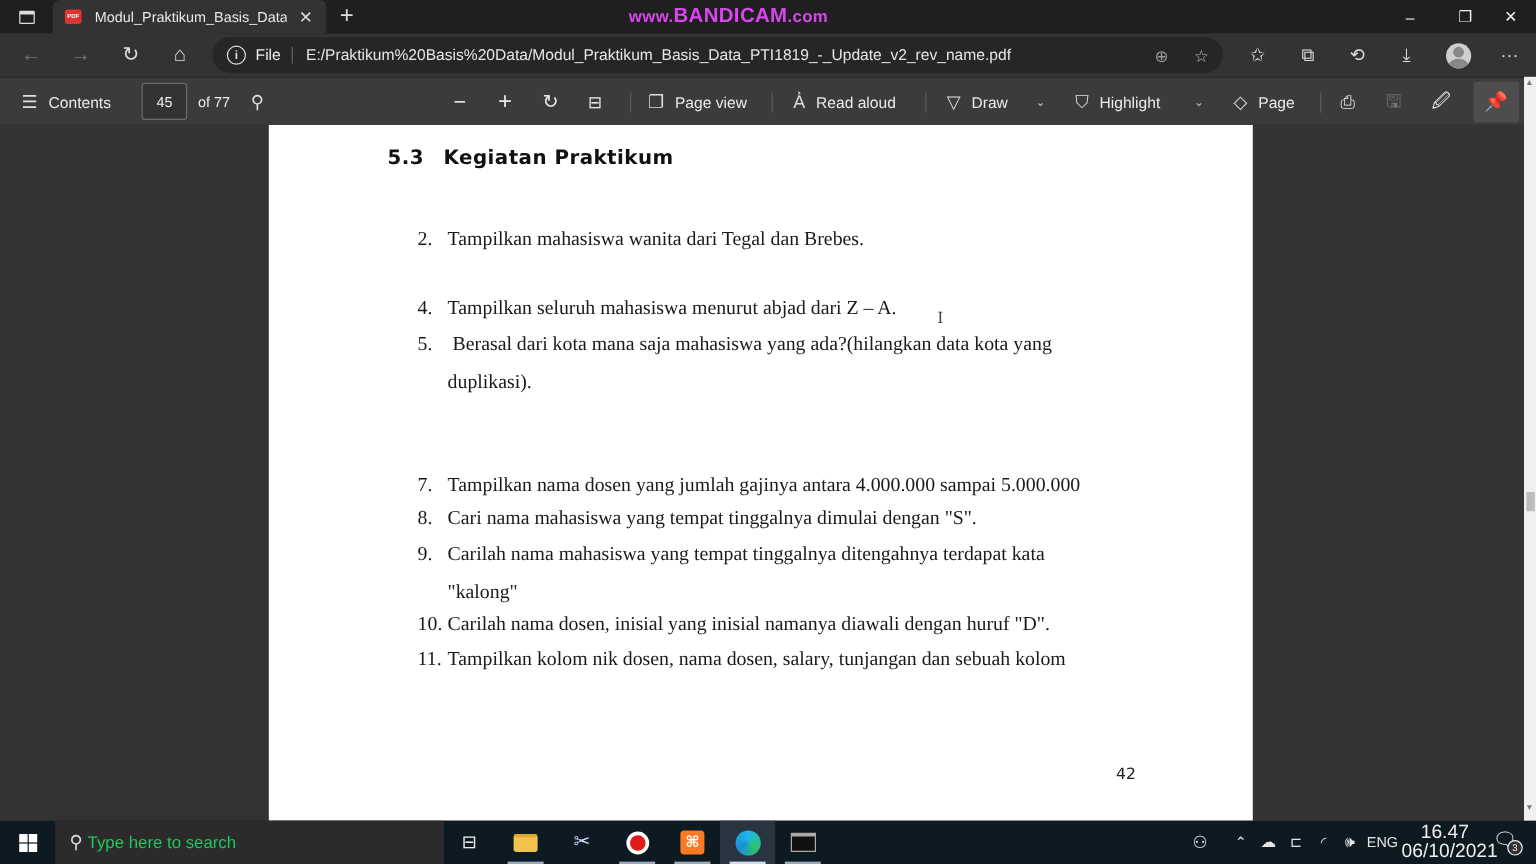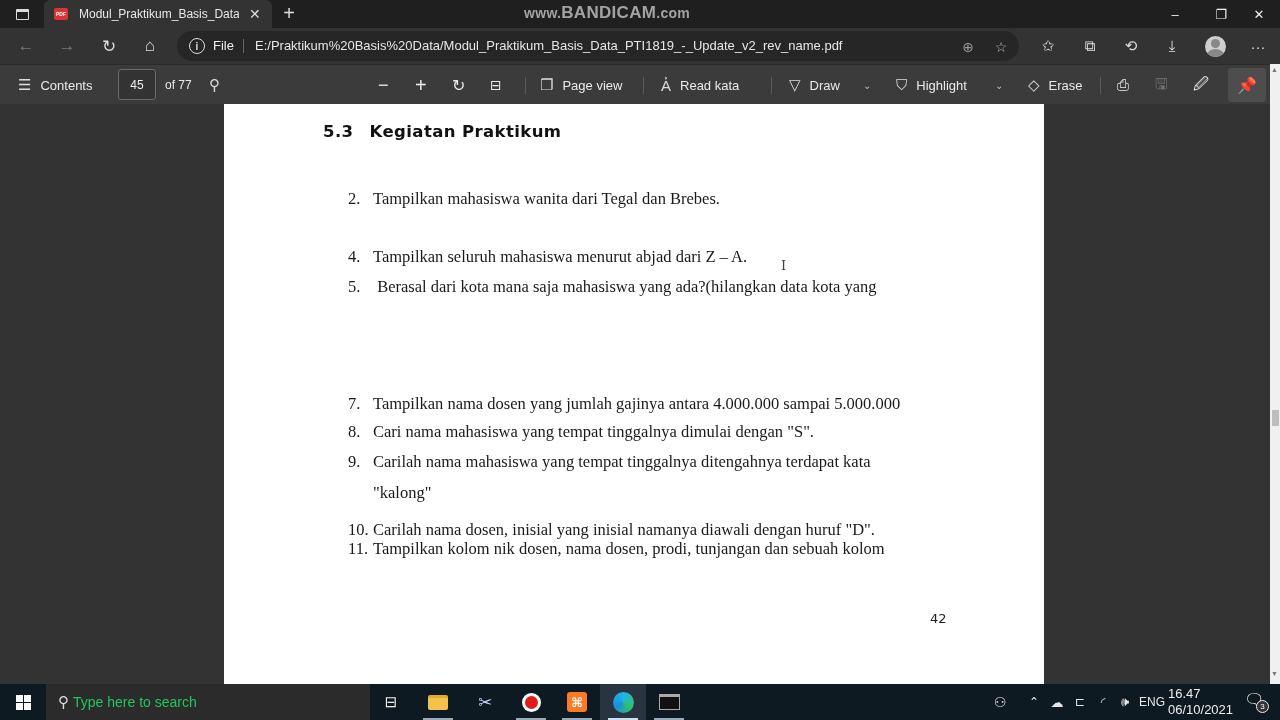--- a/index.html
+++ b/index.html
@@ -7,21 +7,21 @@
 
   
   #tabbar { position: absolute; left: 0; top: 0; width: 1280px; height: 28px; background: #1f1f1f; }
   #tab-actions { position: absolute; left: 8px; top: 4px; width: 28px; height: 20px; display:flex; align-items:center; justify-content:center; }
   #tab-actions .win { width: 13px; height: 11px; border: 1.5px solid #ddd; border-top-width: 3px; border-radius: 1px; }
   #tab { position: absolute; left: 44px; top: 0; width: 228px; height: 28px; background: #333333; border-radius: 6px 6px 0 0; display:flex; align-items:center; }
   #tab .pdf-ico { margin-left: 10px; width: 14px; height: 12px; background: #d33; border-radius: 2px; color:#fff; font-size: 5px; font-weight: bold; display:flex; align-items:center; justify-content:center; }
   #tab .title { margin-left: 11px; color: #e8e8e8; font-size: 12px; white-space: nowrap; overflow: hidden; width: 160px; }
   #tab .close { margin-left: 10px; color: #ddd; font-size: 14px; }
   #newtab { position: absolute; left: 278px; top: 2px; width: 22px; height: 22px; color: #ddd; font-size: 20px; line-height: 22px; text-align:center; }
-  #watermark { position: absolute; left: 524px; top: 3px; color: #a3a3a3; font-size: 17px; font-weight: bold; letter-spacing: 0.3px; }
+  #watermark { position: absolute; left: 524px; top: 3px; color: #d946ef; font-size: 17px; font-weight: bold; letter-spacing: 0.3px; }
   #watermark .small { font-size: 14px; }
   .winbtn { position: absolute; top: 0; width: 46px; height: 28px; color: #eee; font-size: 13px; display:flex; align-items:center; justify-content:center; }
 
   
   #navbar { position: absolute; left: 0; top: 28px; width: 1280px; height: 36px; background: #333333; }
   .navbtn { position: absolute; top: 4px; width: 28px; height: 28px; color: #ddd; font-size: 17px; display:flex; align-items:center; justify-content:center; }
   .navbtn.dim { color: #777; }
   #urlbox { position: absolute; left: 177px; top: 3px; width: 842px; height: 30px; background: #262626; border-radius: 15px; }
   #urlbox .info { position: absolute; left: 12px; top: 7px; width: 16px; height: 16px; border: 1.5px solid #ddd; border-radius: 50%; color:#ddd; font-size: 10px; font-weight: bold; display:flex; align-items:center; justify-content:center; }
   #urlbox .scheme { position: absolute; left: 36px; top: 7px; color: #eee; font-size: 13px; }
@@ -42,42 +42,42 @@
   #pinbtn { position: absolute; left: 1228px; top: 3px; width: 38px; height: 34px; background: #4d4d4d; border-radius: 3px; color:#fff; font-size: 16px; display:flex; align-items:center; justify-content:center; }
 
   
   #viewer { position: absolute; left: 0; top: 104px; width: 1270px; height: 580px; background: #333333; overflow: hidden; }
   #page { position: absolute; left: 224px; top: 0; width: 820px; height: 580px; background: #ffffff; }
   #heading { position: absolute; left: 99px; top: 18px; font-family: "DejaVu Sans", sans-serif; font-weight: bold; font-size: 16.5px; color: #111; letter-spacing: 0.4px; }
   #heading .num { margin-right: 10px; }
   .item { position: absolute; left: 124px; font-family: "Liberation Serif", "DejaVu Serif", serif; font-size: 16.5px; color: #1a1a1a; white-space: nowrap; }
   .item .n { display:inline-block; width: 25px; }
   .item .cont { display:block; padding-left: 25px; margin-top: 11px; }
-  #pagenum { position: absolute; left: 706px; top: 507px; font-family: "DejaVu Sans", sans-serif; font-size: 13px; color: #222; }
+  #pagenum { position: absolute; left: 706px; top: 534px; font-family: "DejaVu Sans", sans-serif; font-size: 13px; color: #222; }
   #ibeam { position: absolute; left: 557px; top: 154px; color: #444; font-size: 13px; font-family: "DejaVu Serif", serif; }
 
   
   #scrollbar { position: absolute; left: 1270px; top: 64px; width: 10px; height: 620px; background: #f0f0f0; }
   #scroll-thumb { position: absolute; left: 2px; top: 346px; width: 7px; height: 16px; background: #bdbdbd; }
   #scroll-up { position: absolute; left: 1px; top: 2px; color: #777; font-size: 7px; }
   #scroll-down { position: absolute; left: 1px; top: 606px; color: #777; font-size: 7px; }
 
   
   #taskbar { position: absolute; left: 0; top: 684px; width: 1280px; height: 36px; background: #0e1a22; }
   #startbtn { position: absolute; left: 0; top: 0; width: 46px; height: 36px; display:flex; align-items:center; justify-content:center; }
   .winlogo { display:grid; grid-template-columns: 7px 7px; grid-gap: 1px; }
   .winlogo span { width:7px; height:7px; background:#fff; display:block; }
   #searchbox { position: absolute; left: 46px; top: 0; width: 324px; height: 36px; background: #2b2b2b; display:flex; align-items:center; }
   #searchbox .mag { margin-left: 12px; color: #ddd; font-size: 15px; }
   #searchbox .ph { margin-left: 4px; color: #22c55e; font-size: 14px; }
   .tk { position: absolute; top: 0; width: 46px; height: 36px; display:flex; align-items:center; justify-content:center; }
   .tk.active { background: #2a3440; }
   .tk .under { position:absolute; left: 8px; bottom: 0; width: 30px; height: 2px; background: #9ab; }
   .tray { position: absolute; top: 0; height: 36px; color: #e6e6e6; font-size: 12px; display:flex; align-items:center; justify-content:center; }
-  #clock { position: absolute; left: 1168px; top: 2px; width: 72px; color: #eee; font-size: 13px; line-height: 16px; }
+  #clock { position: absolute; left: 1168px; top: 2px; width: 72px; text-align:center; color: #eee; font-size: 16px; line-height: 16px; }
   #notif { position: absolute; left: 1244px; top: 6px; width: 24px; height: 24px; color: #eee; font-size: 16px; }
   #notif .badge { position:absolute; left: 12px; top: 10px; width: 13px; height: 13px; border-radius:50%; background:#333; border:1px solid #eee; color:#fff; font-size: 8px; display:flex; align-items:center; justify-content:center; }
 </style>
 </head>
 <body>
 
 <div id="tabbar">
   <div id="tab-actions">
       <div class="win"></div>
     </div>
@@ -146,40 +146,40 @@
       <span>⊟</span>
     </div>
   <div class="vsep" style="left:525px"></div>
   <div class="pb" style="left:540px">
       <span class="ic">❐</span>
       <span>Page view</span>
     </div>
   <div class="vsep" style="left:643px"></div>
   <div class="pb" style="left:661px">
       <span class="ic">A͐</span>
-      <span>Read kata</span>
+      <span>Read aloud</span>
     </div>
   <div class="vsep" style="left:771px"></div>
   <div class="pb" style="left:789px">
       <span class="ic">▽</span>
       <span>Draw</span>
     </div>
   <div class="pb" style="left:863px;font-size:10px;color:#bbb">
       <span>⌄</span>
     </div>
   <div class="pb" style="left:896px">
       <span class="ic">⛉</span>
       <span>Highlight</span>
     </div>
   <div class="pb" style="left:995px;font-size:10px;color:#bbb">
       <span>⌄</span>
     </div>
   <div class="pb" style="left:1028px">
       <span class="ic">◇</span>
-      <span>Erase</span>
+      <span>Page</span>
     </div>
   <div class="vsep" style="left:1100px"></div>
   <div class="pb" style="left:1117px;font-size:15px">
       <span>⎙</span>
     </div>
   <div class="pb" style="left:1155px;font-size:15px;color:#777">
       <span>🖫</span>
     </div>
   <div class="pb" style="left:1193px;font-size:15px">
       <span>🖉</span>
@@ -188,26 +188,26 @@
       <span>📌</span>
     </div>
 </div>
 
 <div id="viewer">
   <div id="page">
     <div id="heading"><span class="num">5.3</span> <span>Kegiatan Praktikum</span></div>
 
     <div class="item" style="top:85px"><span class="n">2.</span><span>Tampilkan mahasiswa wanita dari Tegal dan Brebes.</span></div>
     <div class="item" style="top:143px"><span class="n">4.</span><span>Tampilkan seluruh mahasiswa menurut abjad dari Z – A.</span></div>
-    <div class="item" style="top:173px"><span class="n">5.</span><span style="white-space:pre"> Berasal dari kota mana saja mahasiswa yang ada?(hilangkan data kota yang</span></div>
+    <div class="item" style="top:173px"><span class="n">5.</span><span style="white-space:pre"> Berasal dari kota mana saja mahasiswa yang ada?(hilangkan data kota yang</span><span class="cont">duplikasi).</span></div>
     <div class="item" style="top:290px"><span class="n">7.</span><span>Tampilkan nama dosen yang jumlah gajinya antara 4.000.000 sampai 5.000.000</span></div>
     <div class="item" style="top:318px"><span class="n">8.</span><span>Cari nama mahasiswa yang tempat tinggalnya dimulai dengan "S".</span></div>
     <div class="item" style="top:348px"><span class="n">9.</span><span>Carilah nama mahasiswa yang tempat tinggalnya ditengahnya terdapat kata</span><span class="cont">"kalong"</span></div>
-    <div class="item" style="top:416px"><span class="n">10.</span><span>Carilah nama dosen, inisial yang inisial namanya diawali dengan huruf "D".</span></div>
-    <div class="item" style="top:435px"><span class="n">11.</span><span>Tampilkan kolom nik dosen, nama dosen, prodi, tunjangan dan sebuah kolom</span></div>
+    <div class="item" style="top:406px"><span class="n">10.</span><span>Carilah nama dosen, inisial yang inisial namanya diawali dengan huruf "D".</span></div>
+    <div class="item" style="top:435px"><span class="n">11.</span><span>Tampilkan kolom nik dosen, nama dosen, salary, tunjangan dan sebuah kolom</span></div>
 
     <div id="pagenum">42</div>
     <div id="ibeam">I</div>
   </div>
 </div>
 
 <div id="scrollbar">
   <div id="scroll-up">▲</div>
   <div id="scroll-thumb"></div>
   <div id="scroll-down">▼</div>

